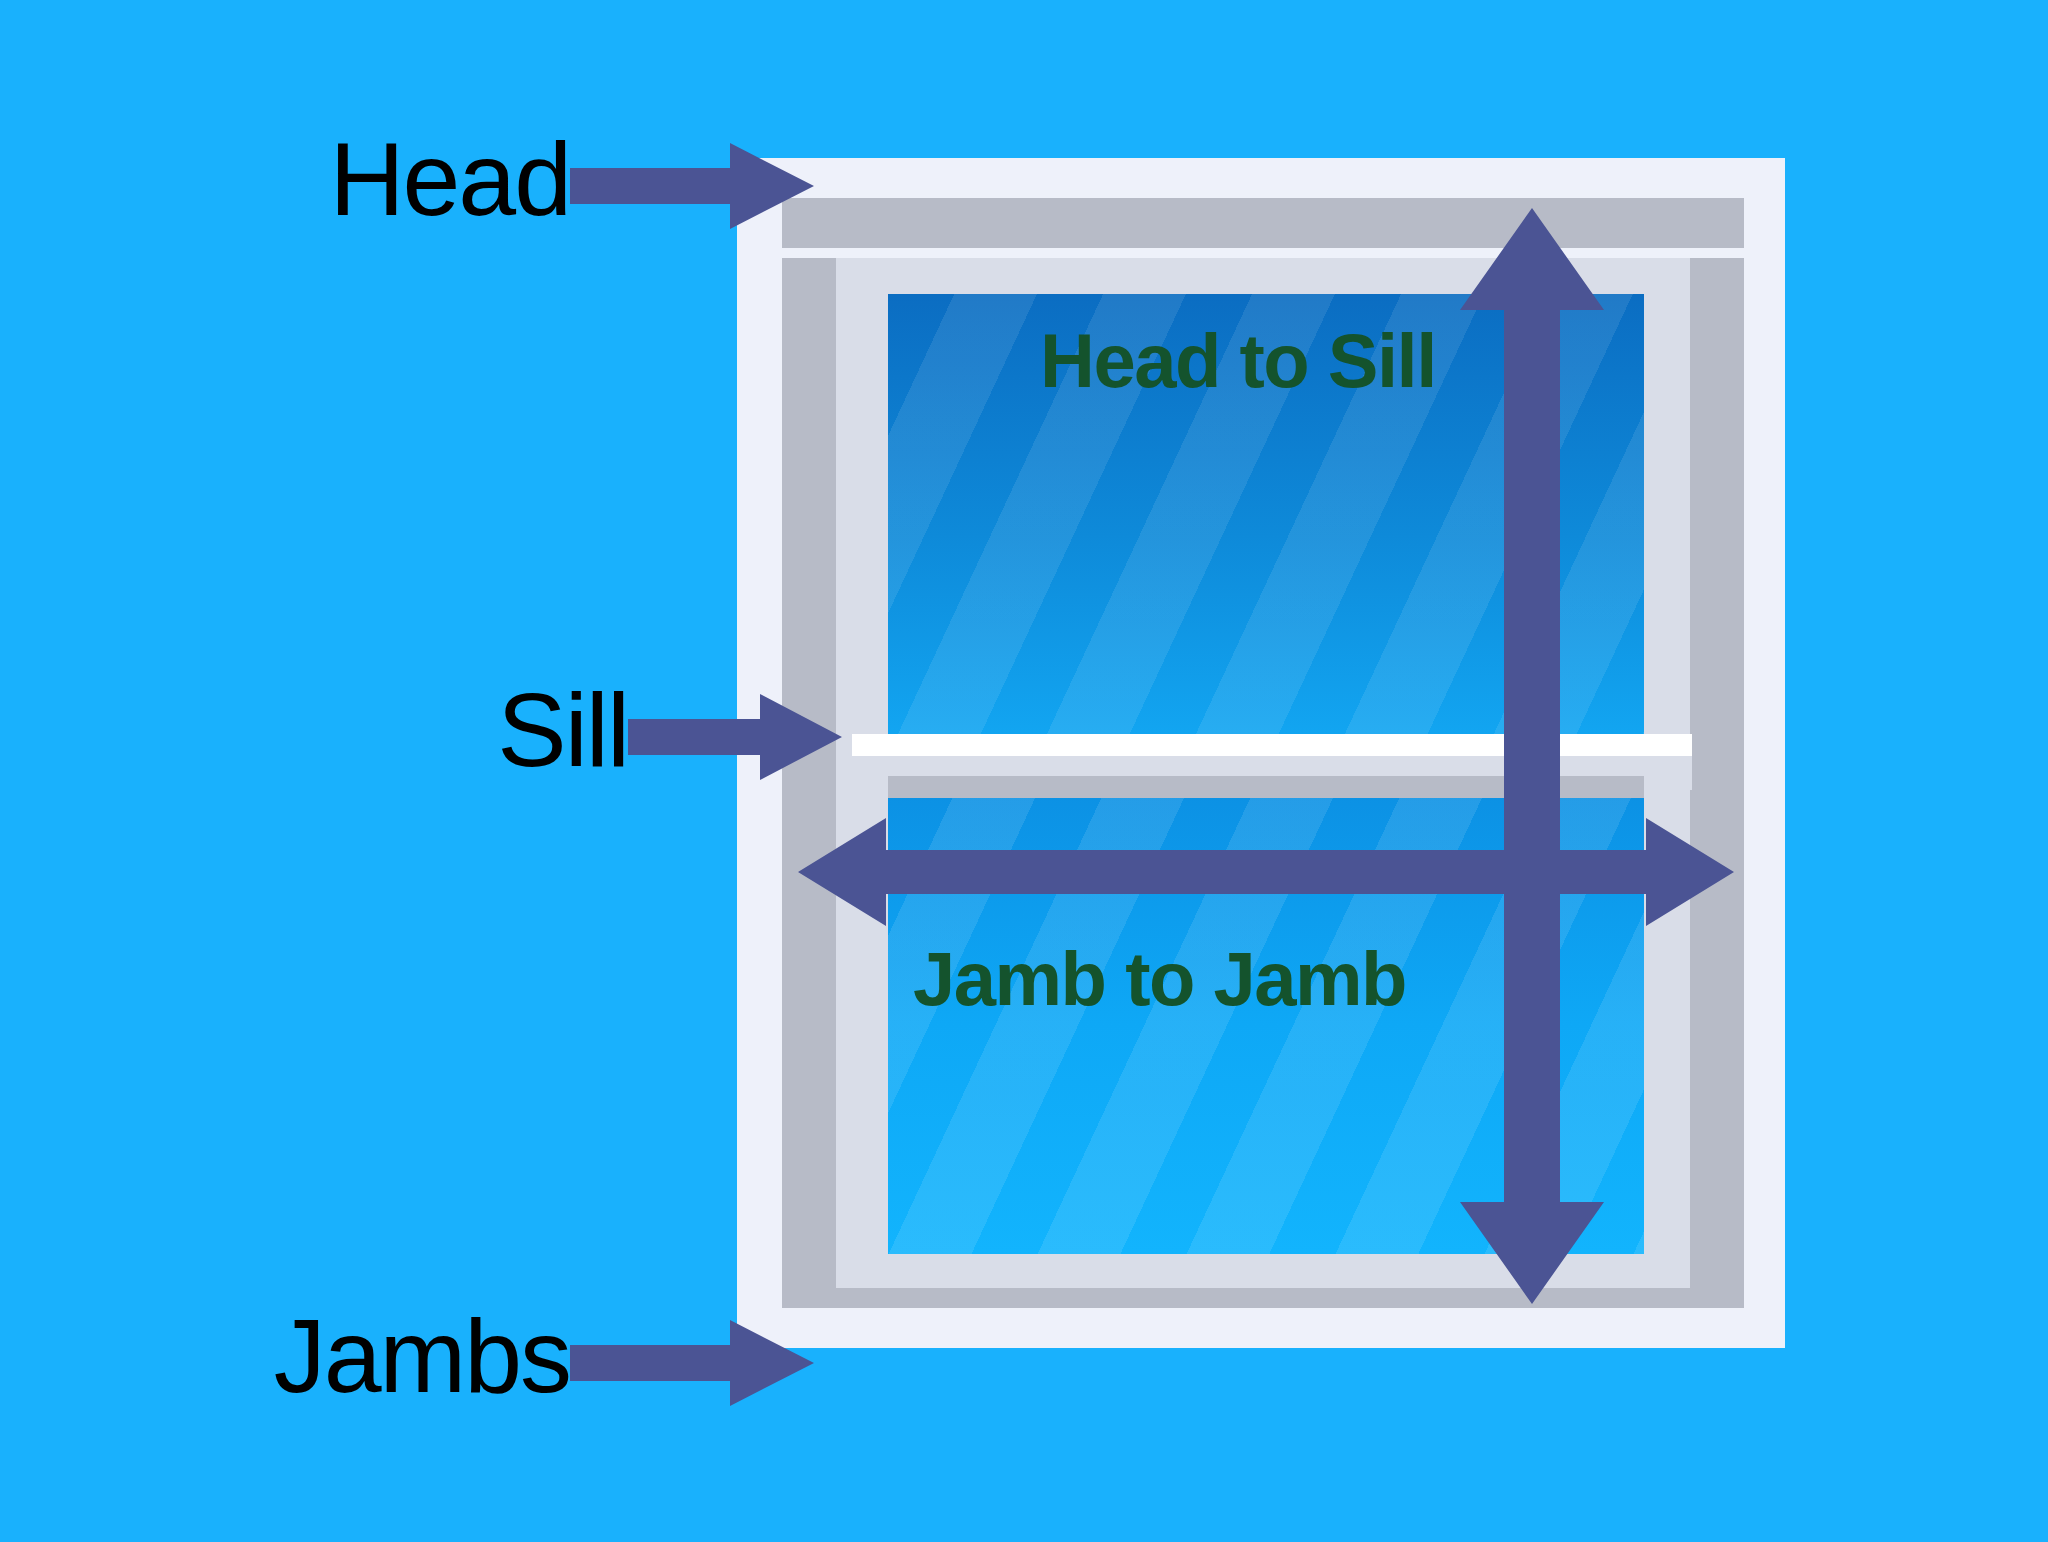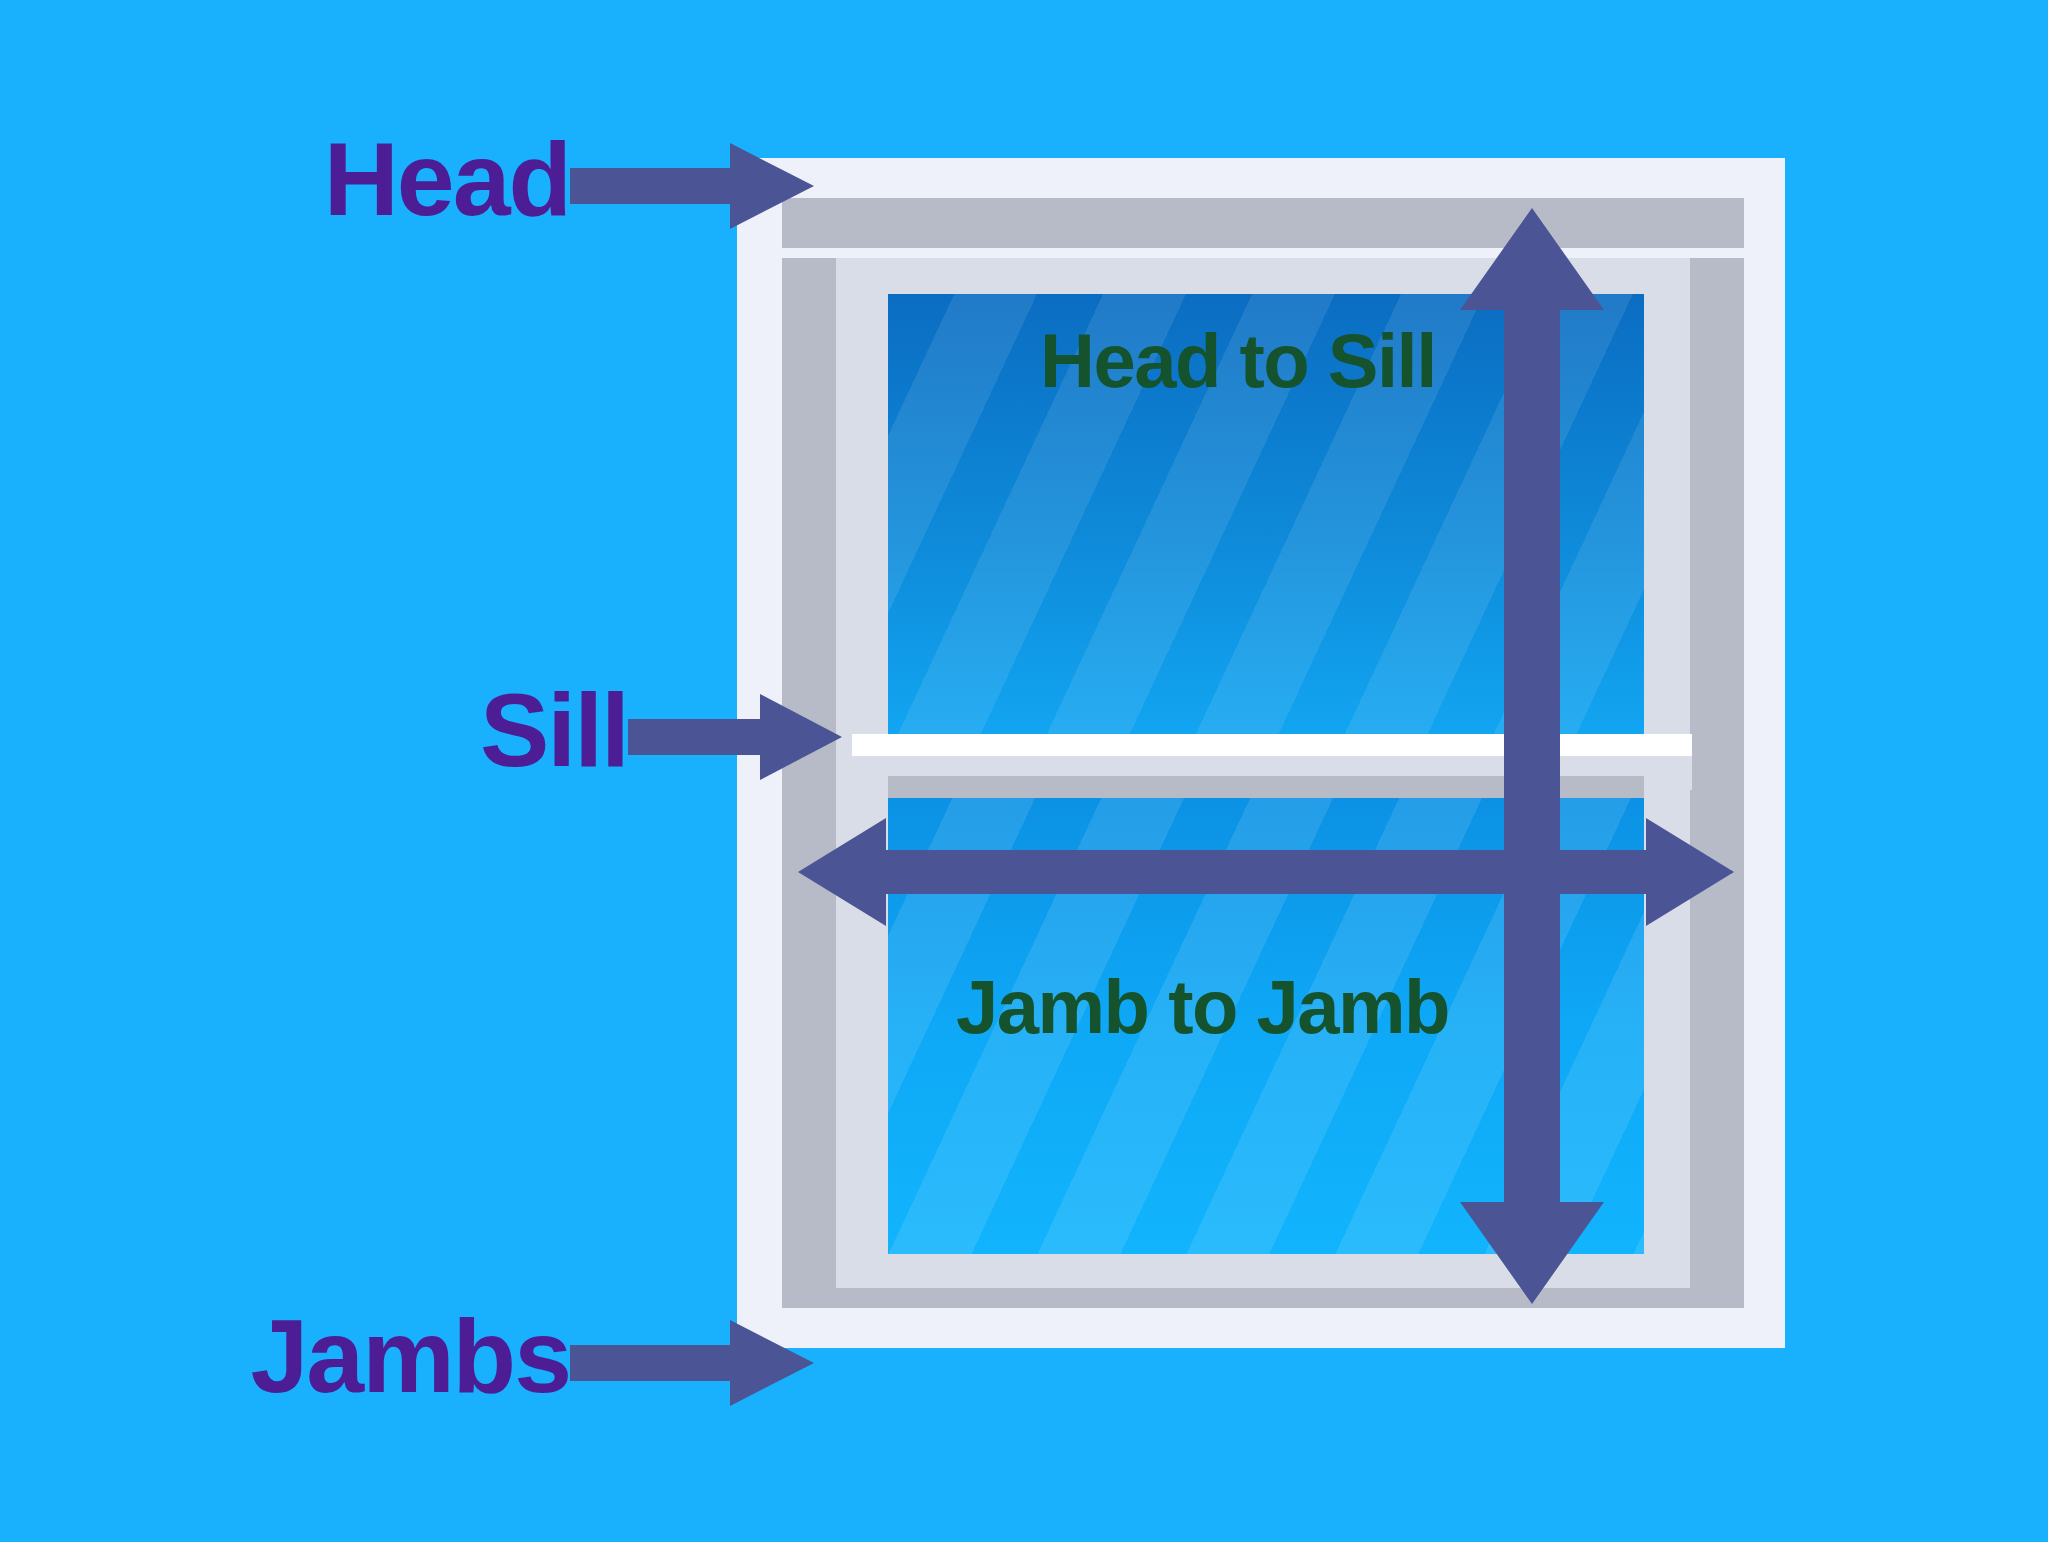--- a/index.html
+++ b/index.html
@@ -22,22 +22,22 @@
   }
 
   
   .callout {
     position: absolute;
     display: flex;
     align-items: center;
     height: 0;
   }
   .callout-label {
-    color: #4c1d95;
-    font-weight: bold;
+    color: #000000;
+    font-weight: normal;
     font-size: 104px;
     line-height: 104px;
     letter-spacing: -2px;
     white-space: nowrap;
     text-align: right;
     position: absolute;
     right: 0;
     top: -58px;
   }
   .callout-arrow {
@@ -198,21 +198,21 @@
   <div id="glass-upper"></div>
   <div id="glass-lower"></div>
 
   <div id="rail-light"></div>
   <div id="rail-white"></div>
   <div id="rail-gray"></div>
   <div id="bottom-rail"></div>
 
   <div class="glass-label" style="left:1040px; top:320px;">Head to Sill</div>
 
-  <div class="glass-label" style="left:956px; top:938px;margin-top:28px;">Jamb to Jamb</div>
+  <div class="glass-label" style="left:913px; top:938px;">Jamb to Jamb</div>
 
   <svg class="measure-arrow" style="left:1452px; top:200px;" width="160" height="1112" viewBox="0 0 160 1112">
     <polygon points="80,8 152,110 108,110 108,1002 152,1002 80,1104 8,1002 52,1002 52,110 8,110" fill="#4b5494"></polygon>
   </svg>
 
   <svg class="measure-arrow" style="left:790px; top:810px;" width="952" height="124" viewBox="0 0 952 124">
     <polygon points="8,62 96,8 96,40 856,40 856,8 944,62 856,116 856,84 96,84 96,116" fill="#4b5494"></polygon>
   </svg>
 
   <div class="callout" style="left:570px; top:185px; width:0;">

